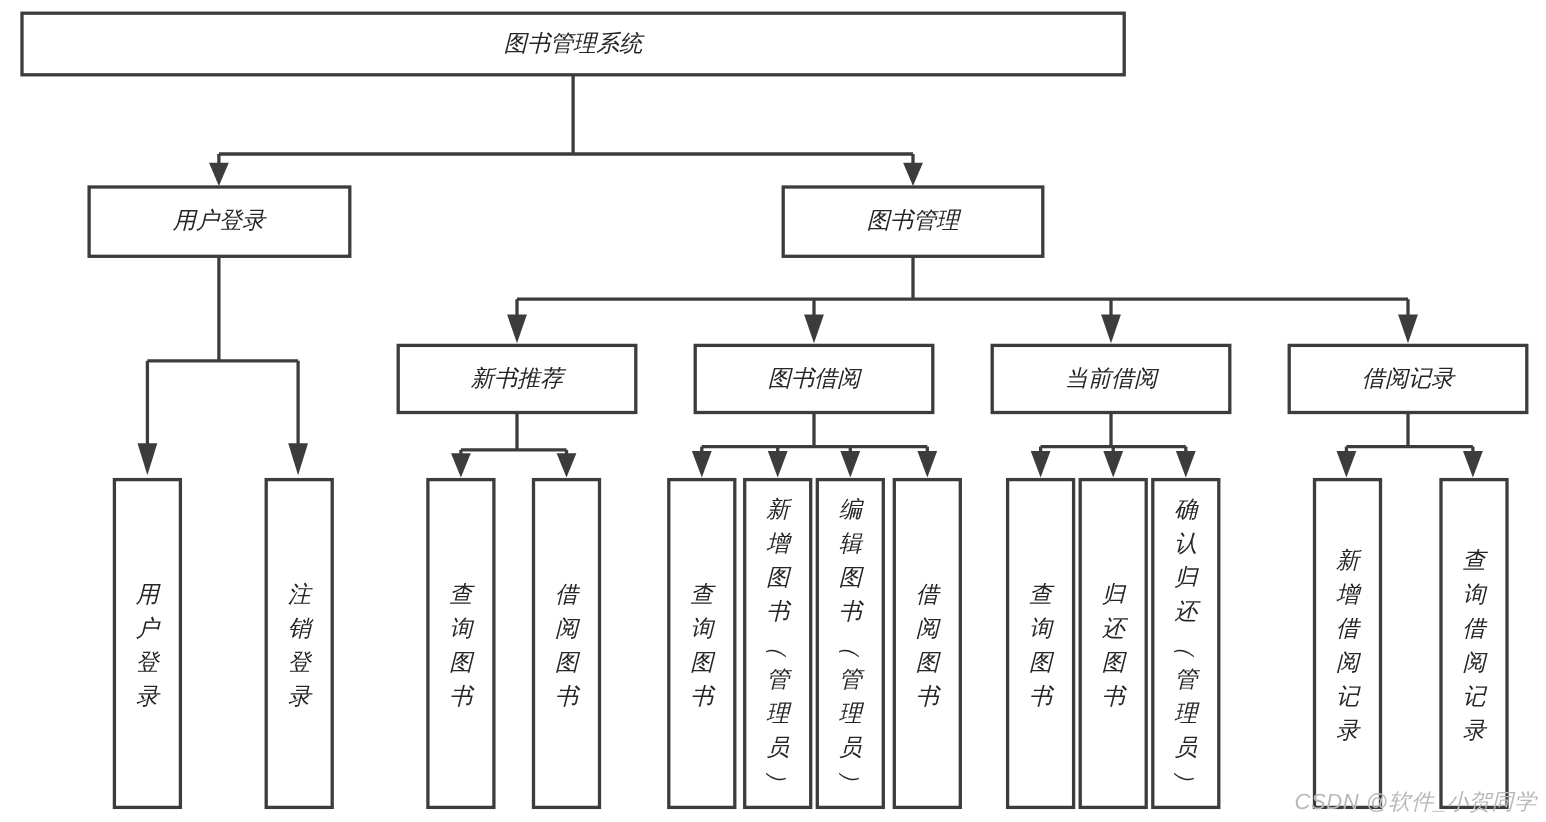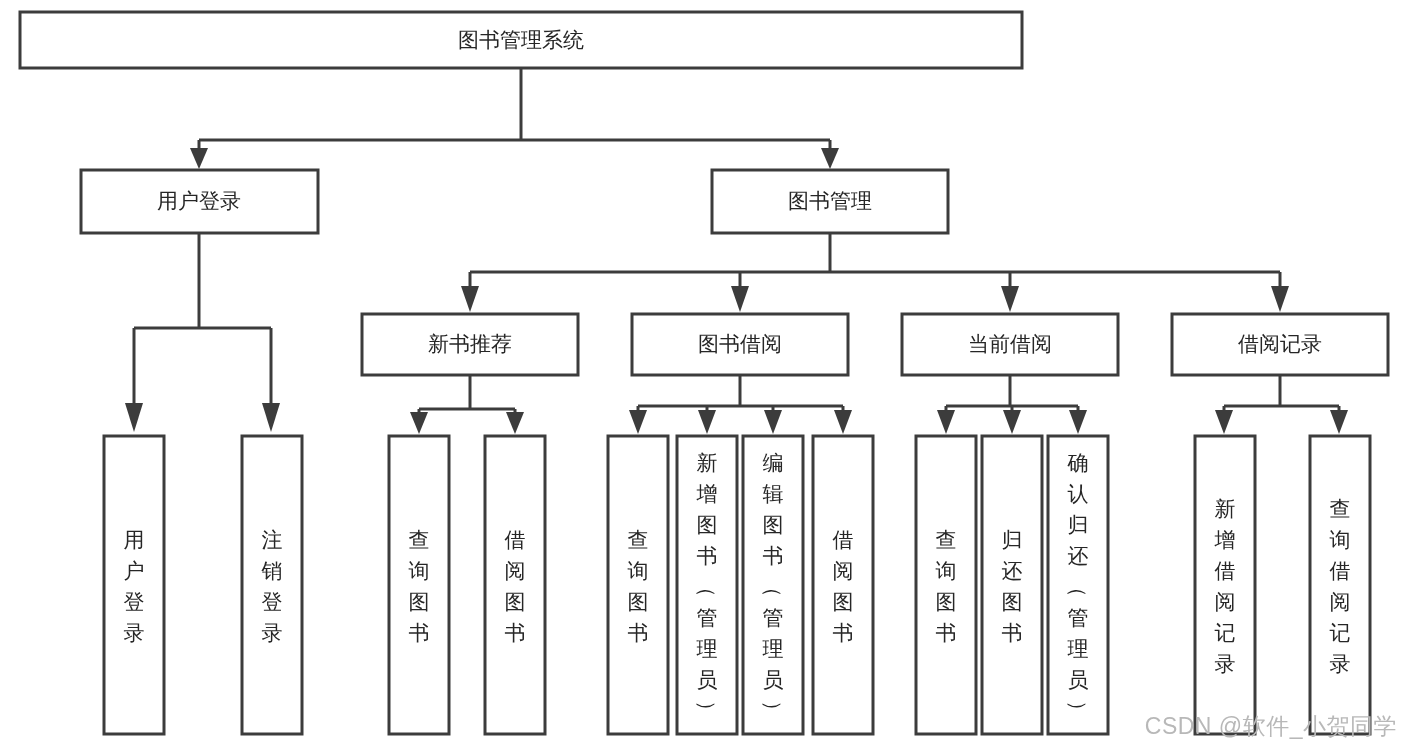--- a/index.html
+++ b/index.html
@@ -11,20 +11,21 @@
     width: 1405px;
     height: 747px;
     font-family: "Liberation Sans", "DejaVu Sans", sans-serif;
     overflow: hidden;
     position: relative;
   }
   #diagram-root {
     position: relative;
     width: 1405px;
     height: 747px;
+    font-style: italic;
   }
   svg.diagram {
     position: absolute;
     top: 0;
     left: 0;
     width: 1405px;
     height: 747px;
   }
   .node-box {
     fill: #ffffff;
@@ -52,21 +53,21 @@
     font-family: "Liberation Sans", "DejaVu Sans", sans-serif;
     font-size: 21px;
     fill: #262626;
     text-anchor: middle;
   }
   .watermark {
     position: absolute;
     right: 8px;
     bottom: 5px;
     font-family: "Liberation Sans", "DejaVu Sans", sans-serif;
-    font-size: 23px;
+    font-size: 20px;
     color: #b8b8b8;
     letter-spacing: 0.5px;
     white-space: nowrap;
     user-select: none;
   }
 </style>
 </head>
 <body>
 
 <div id="diagram-root">

